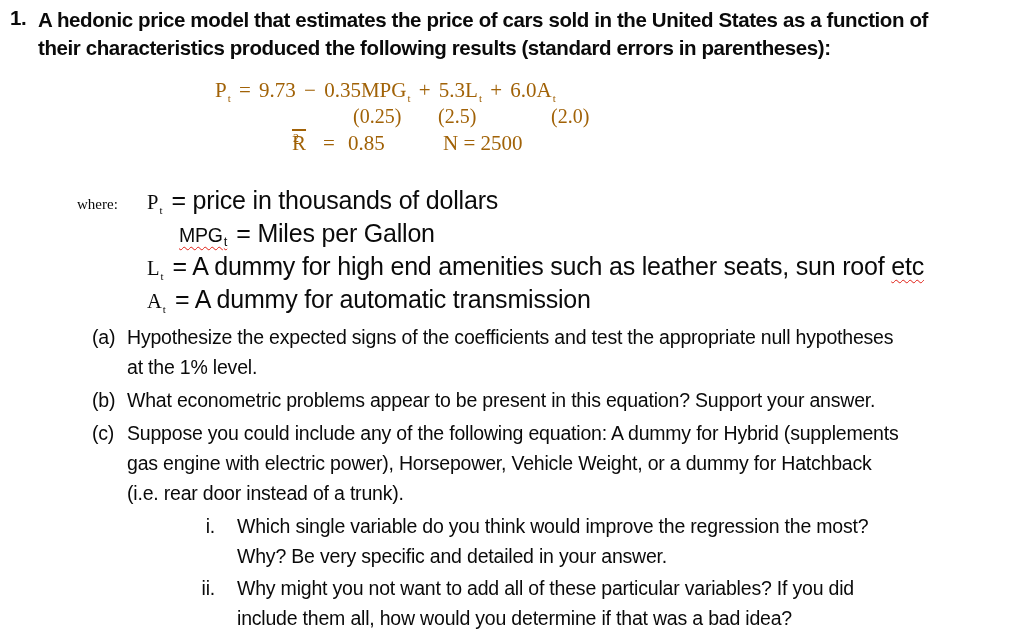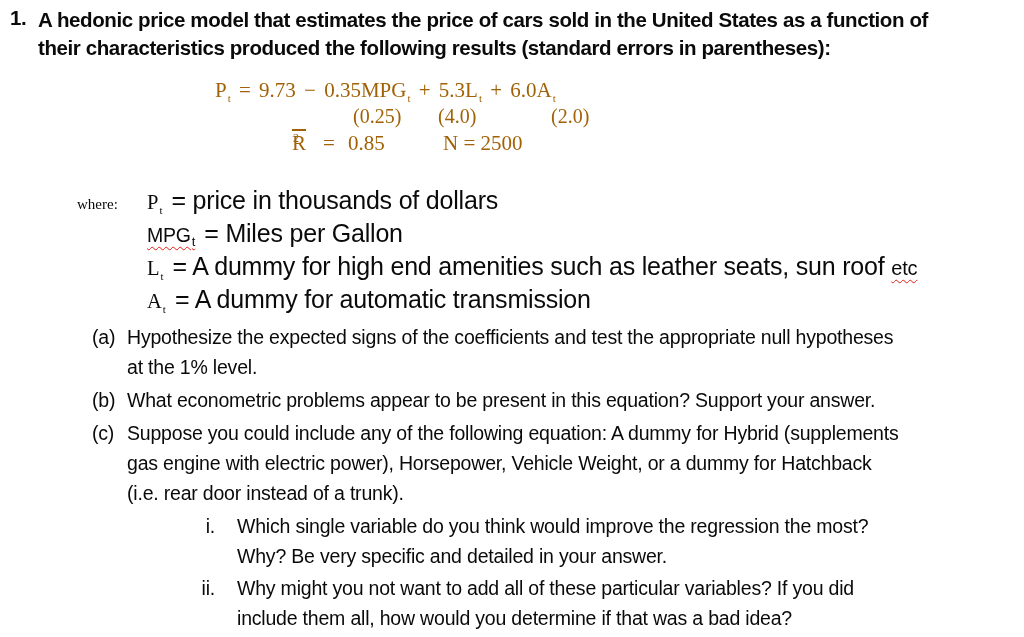--- a/index.html
+++ b/index.html
@@ -39,24 +39,24 @@
   .s3{left:133px;font-family:Liberation Serif, serif;}
   .s4{left:228px;}
   .rbar{text-decoration:overline;text-decoration-thickness:1.5px;}
   .sup{font-size:12px;position:relative;top:-7px;margin-left:1px;}
   
   .where{position:absolute;left:77px;top:184px;}
   .wrow{display:flex;align-items:baseline;height:33px;line-height:33px;white-space:nowrap;}
   .wprefix{width:70px;flex:0 0 70px;font-family:"Liberation Serif",serif;font-size:15px;}
   .wvar{margin-right:9px;}
   .wvar.serif{font-family:"Liberation Serif",serif;font-size:20.5px;text-align:center;}
-  .wvar.sans{font-size:19.5px;letter-spacing:-0.2px;}
+  .wvar.sans{font-size:19.5px;letter-spacing:-0.2px;margin-left:32px;}
   .wvar.sans .sub{font-size:13px;top:4px;}
   .wdef{font-size:25px;letter-spacing:-0.2px;white-space:pre;}
-  .wtail{font-size:20px;letter-spacing:-0.2px;}
+  .wtail{font-size:25px;letter-spacing:-0.2px;}
   .sq{
     text-decoration-line:underline;
     text-decoration-style:wavy;
     text-decoration-color:#e01e14;
     text-decoration-thickness:1.4px;
     text-underline-offset:4px;
   }
   
   .parts{position:absolute;left:92px;top:322px;width:925px;font-size:19.5px;letter-spacing:-0.2px;}
   .part{display:flex;margin-bottom:3px;}
@@ -75,21 +75,21 @@
     <div class="qtext">
       <div class="hline">A hedonic price model that estimates the price of cars sold in the United States as a function of</div>
       <div class="hline">their characteristics produced the following results (standard errors in parentheses):</div>
     </div>
   </div>
 
   <div class="equation">
     <div class="eq-line"><span>P</span><span class="sub">t</span><span> = 9.73 − 0.35MPG</span><span class="sub">t</span><span> + 5.3L</span><span class="sub">t</span><span> + 6.0A</span><span class="sub">t</span></div>
     <div class="err-line">
       <span class="err e1">(0.25)</span>
-      <span class="err e2">(4.0)</span>
+      <span class="err e2">(2.5)</span>
       <span class="err e3">(2.0)</span>
     </div>
     <div class="stats-line">
       <span class="s1">
           <span class="rbar">R</span>
           <span class="sup">2</span>
         </span>
       <span class="s2">=</span>
       <span class="s3">0.85</span>
       <span class="s4">N = 2500</span>

